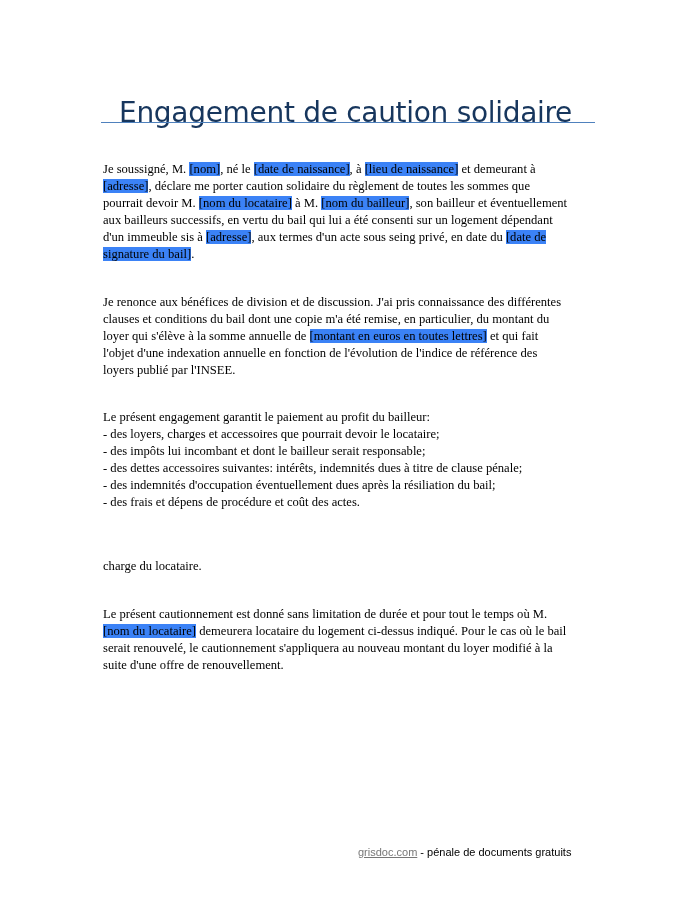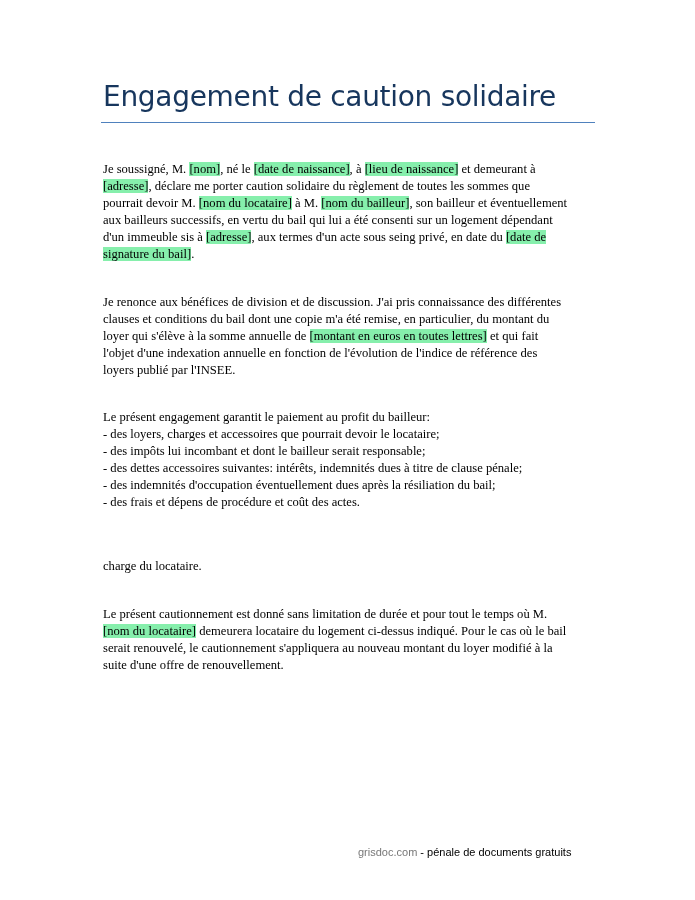--- a/index.html
+++ b/index.html
@@ -1,34 +1,34 @@
 <!DOCTYPE html>
 <html><head>
 <meta charset="utf-8">
 <style>
   html, body { margin: 0; padding: 0; background: #ffffff; }
   body { width: 695px; height: 900px; position: relative; overflow: hidden; }
   .page { position: absolute; left: 0; top: 0; width: 695px; height: 900px; background: #fff; }
   .title {
     position: absolute; left: 103px; top: 80px;
     font-family: "DejaVu Sans", sans-serif; font-size: 28px; color: #17365d;
-    letter-spacing: -0.3px; margin: 0; font-weight: normal; white-space: nowrap;
+    letter-spacing: -0.3px; margin: 16px; font-weight: normal; white-space: nowrap;
   }
   .title-rule { position: absolute; left: 101px; top: 122px; width: 494px; height: 1px; background: #4f81bd; }
   .para {
     position: absolute; left: 103px; width: 500px;
     font-family: "Liberation Serif", serif; font-size: 12.6px; line-height: 17px; color: #000;
     margin: 0; white-space: nowrap;
   }
-  .hl { background: #86efac; }
+  .hl { background: #3b82f6; }
   .footer {
     position: absolute; left: 358px; top: 846px;
     font-family: "Liberation Sans", sans-serif; font-size: 11px; color: #000; white-space: nowrap;
   }
-  .footer .site { color: #777777; }
+  .footer .site { color: #777777; text-decoration: underline; }
 </style>
 </head>
 <body>
 
 <div class="page">
 
   <h1 class="title">Engagement de caution solidaire</h1>
   <div class="title-rule"></div>
 
   <p class="para" style="top:161px;"><span>Je soussigné, M. </span><span class="hl">[nom]</span><span>, né le </span><span class="hl">[date de naissance]</span><span>, à </span><span class="hl">[lieu de naissance]</span><span> et demeurant à</span><br><span class="hl">[adresse]</span><span>, déclare me porter caution solidaire du règlement de toutes les sommes que</span><br><span>pourrait devoir M. </span><span class="hl">[nom du locataire]</span><span> à M. </span><span class="hl">[nom du bailleur]</span><span>, son bailleur et éventuellement</span><br><span>aux bailleurs successifs, en vertu du bail qui lui a été consenti sur un logement dépendant</span><br><span>d'un immeuble sis à </span><span class="hl">[adresse]</span><span>, aux termes d'un acte sous seing privé, en date du </span><span class="hl">[date de</span><br><span class="hl">signature du bail]</span><span>.</span></p>

